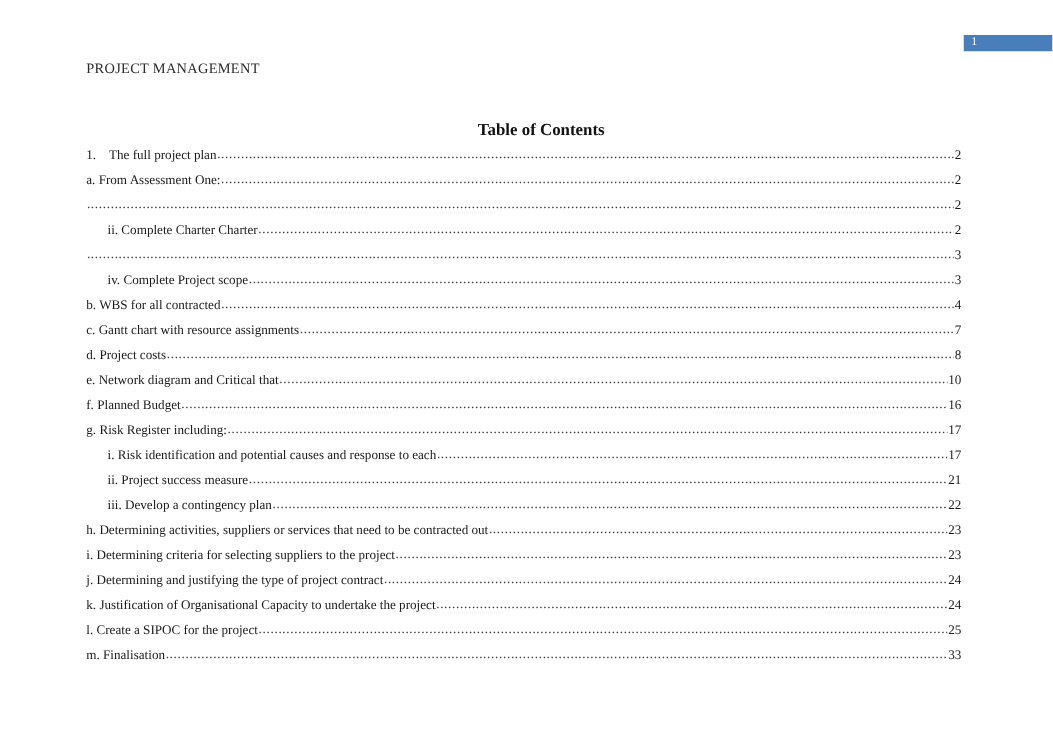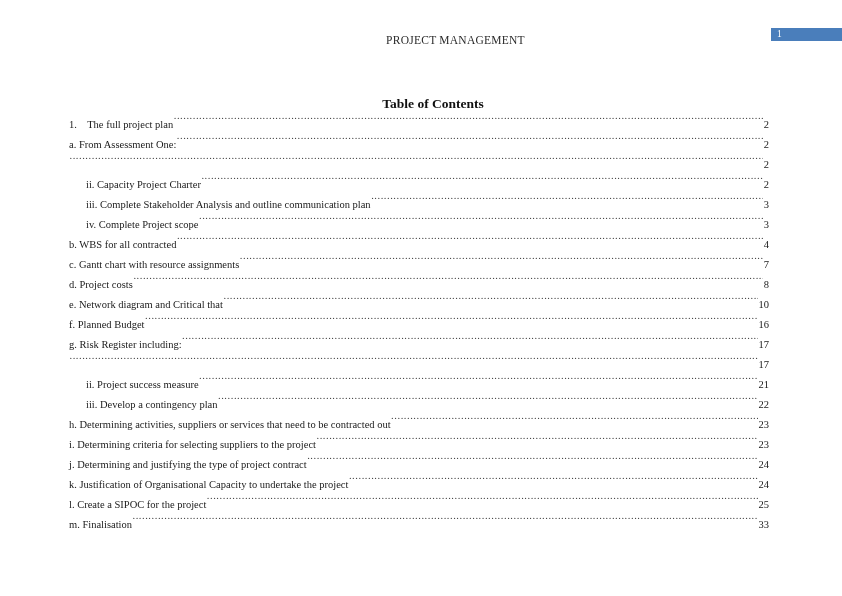--- a/index.html
+++ b/index.html
@@ -18,25 +18,24 @@
 
   .page {
     position: absolute;
     inset: 0;
     background: #ffffff;
   }
 
   
   .doc-header {
     position: absolute;
-    top: 33px;
+    top: 48px;
     left: 69px;
     right: 0;
     height: 20px;
-    text-align: center;
   }
   .header-title {
     font-size: 11.5px;
     letter-spacing: 0.25px;
     color: #2b2b2b;
     white-space: nowrap;
     line-height: 14px;
   }
 
   
@@ -74,21 +73,21 @@
   
   .toc {
     position: absolute;
     top: 115px;
     left: 69px;
     width: 700px;
   }
 
   .toc-row {
     display: flex;
-    align-items: flex-start;
+    align-items: flex-end;
     font-size: 10.5px;
     line-height: 20px;
     height: 20px;
     color: #1a1a1a;
     white-space: nowrap;
   }
 
   .toc-label {
     flex: 0 0 auto;
     white-space: pre;
@@ -150,26 +149,25 @@
       <div class="toc-row lvl-1">
         <span class="toc-label">a. From Assessment One:</span>
         <span class="toc-leader"></span>
         <span class="toc-page">2</span>
       </div>
       <div class="toc-row lvl-2">
         <span class="toc-leader"></span>
         <span class="toc-page">2</span>
       </div>
       <div class="toc-row lvl-2">
-        <span class="toc-label">ii. Capacity Project Charter</span>
-        <span class="toc-leader"></span>
-        <span class="toc-page">2</span>
-      </div>
-      <div class="toc-row lvl-2">
-        <span class="toc-label">iii. Complete Stakeholder Analysis and outline communication plan</span>
+        <span class="toc-label">ii. Complete Charter Charter</span>
+        <span class="toc-leader"></span>
+        <span class="toc-page">2</span>
+      </div>
+      <div class="toc-row lvl-2">
         <span class="toc-leader"></span>
         <span class="toc-page">3</span>
       </div>
       <div class="toc-row lvl-2">
         <span class="toc-label">iv. Complete Project scope</span>
         <span class="toc-leader"></span>
         <span class="toc-page">3</span>
       </div>
       <div class="toc-row lvl-1">
         <span class="toc-label">b. WBS for all contracted</span>
@@ -195,20 +193,21 @@
         <span class="toc-label">f. Planned Budget</span>
         <span class="toc-leader"></span>
         <span class="toc-page">16</span>
       </div>
       <div class="toc-row lvl-1">
         <span class="toc-label">g. Risk Register including:</span>
         <span class="toc-leader"></span>
         <span class="toc-page">17</span>
       </div>
       <div class="toc-row lvl-2">
+        <span class="toc-label">i. Risk identification and potential causes and response to each</span>
         <span class="toc-leader"></span>
         <span class="toc-page">17</span>
       </div>
       <div class="toc-row lvl-2">
         <span class="toc-label">ii. Project success measure</span>
         <span class="toc-leader"></span>
         <span class="toc-page">21</span>
       </div>
       <div class="toc-row lvl-2">
         <span class="toc-label">iii. Develop a contingency plan</span>

